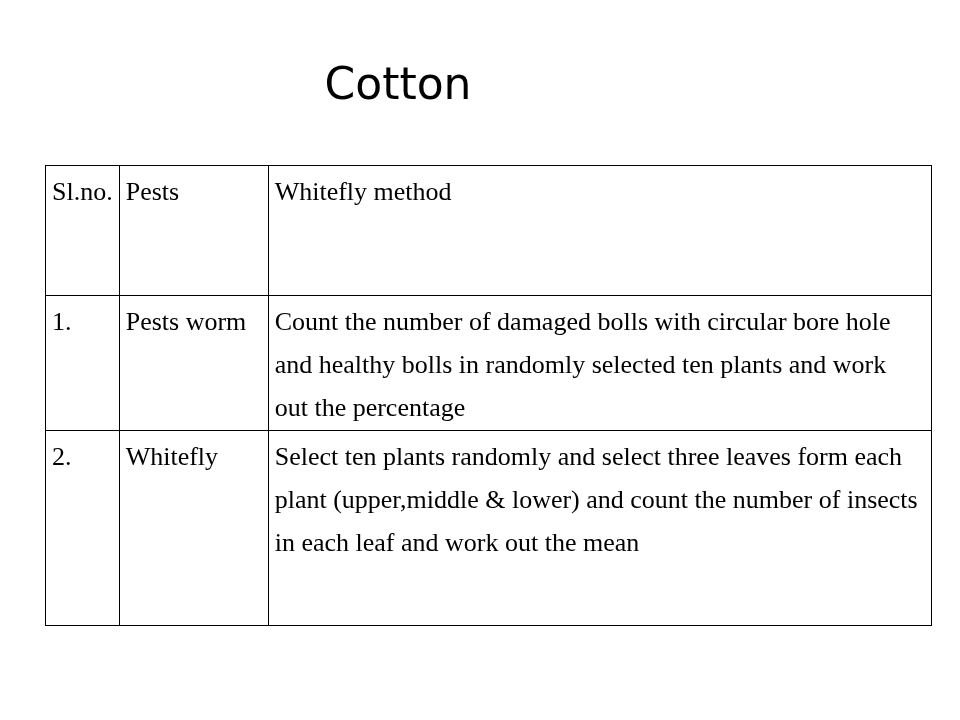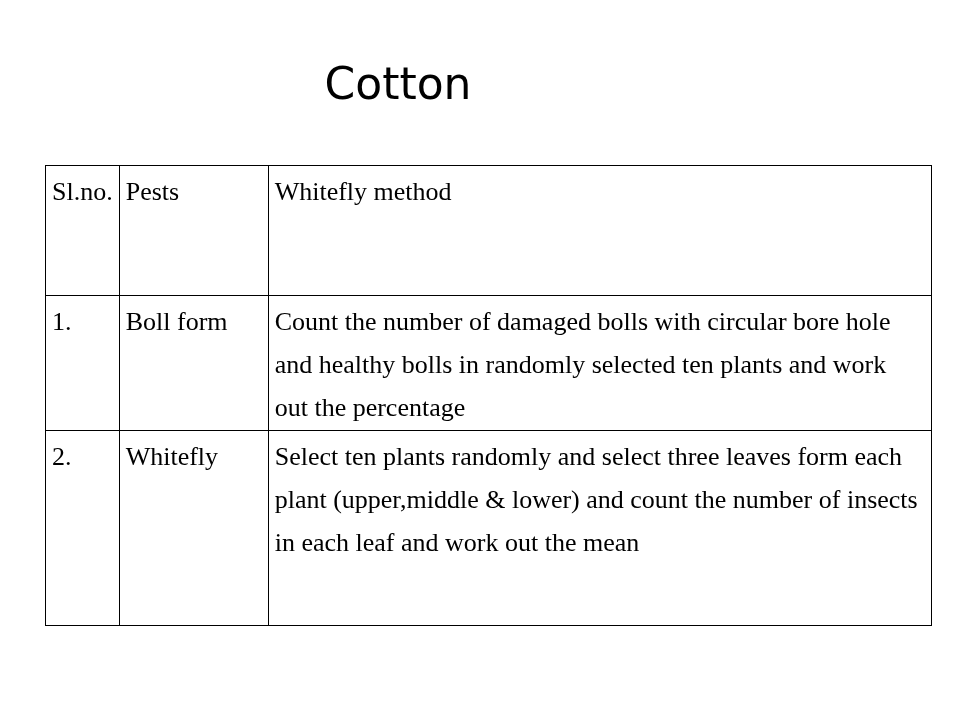--- a/index.html
+++ b/index.html
@@ -33,21 +33,21 @@
 
 <table class="pest-table">
   <tbody>
       <tr class="header-row">
     <th class="col-sl">Sl.no.</th>
     <th class="col-pest hdr-pests">Pests</th>
     <th>Whitefly method</th>
   </tr>
   <tr class="row-1">
     <td>1.</td>
-    <td>Boll form</td>
+    <td>Pests worm</td>
     <td>Count the number of damaged bolls with circular bore hole and healthy bolls in randomly selected ten plants and work out the percentage</td>
   </tr>
   <tr class="row-2">
     <td>2.</td>
     <td>Whitefly</td>
     <td>Select ten plants randomly and select three leaves form each plant (upper,middle &amp; lower) and count the number of insects in each leaf and work out the mean</td>
   </tr>
 </tbody>
   </table>
 

